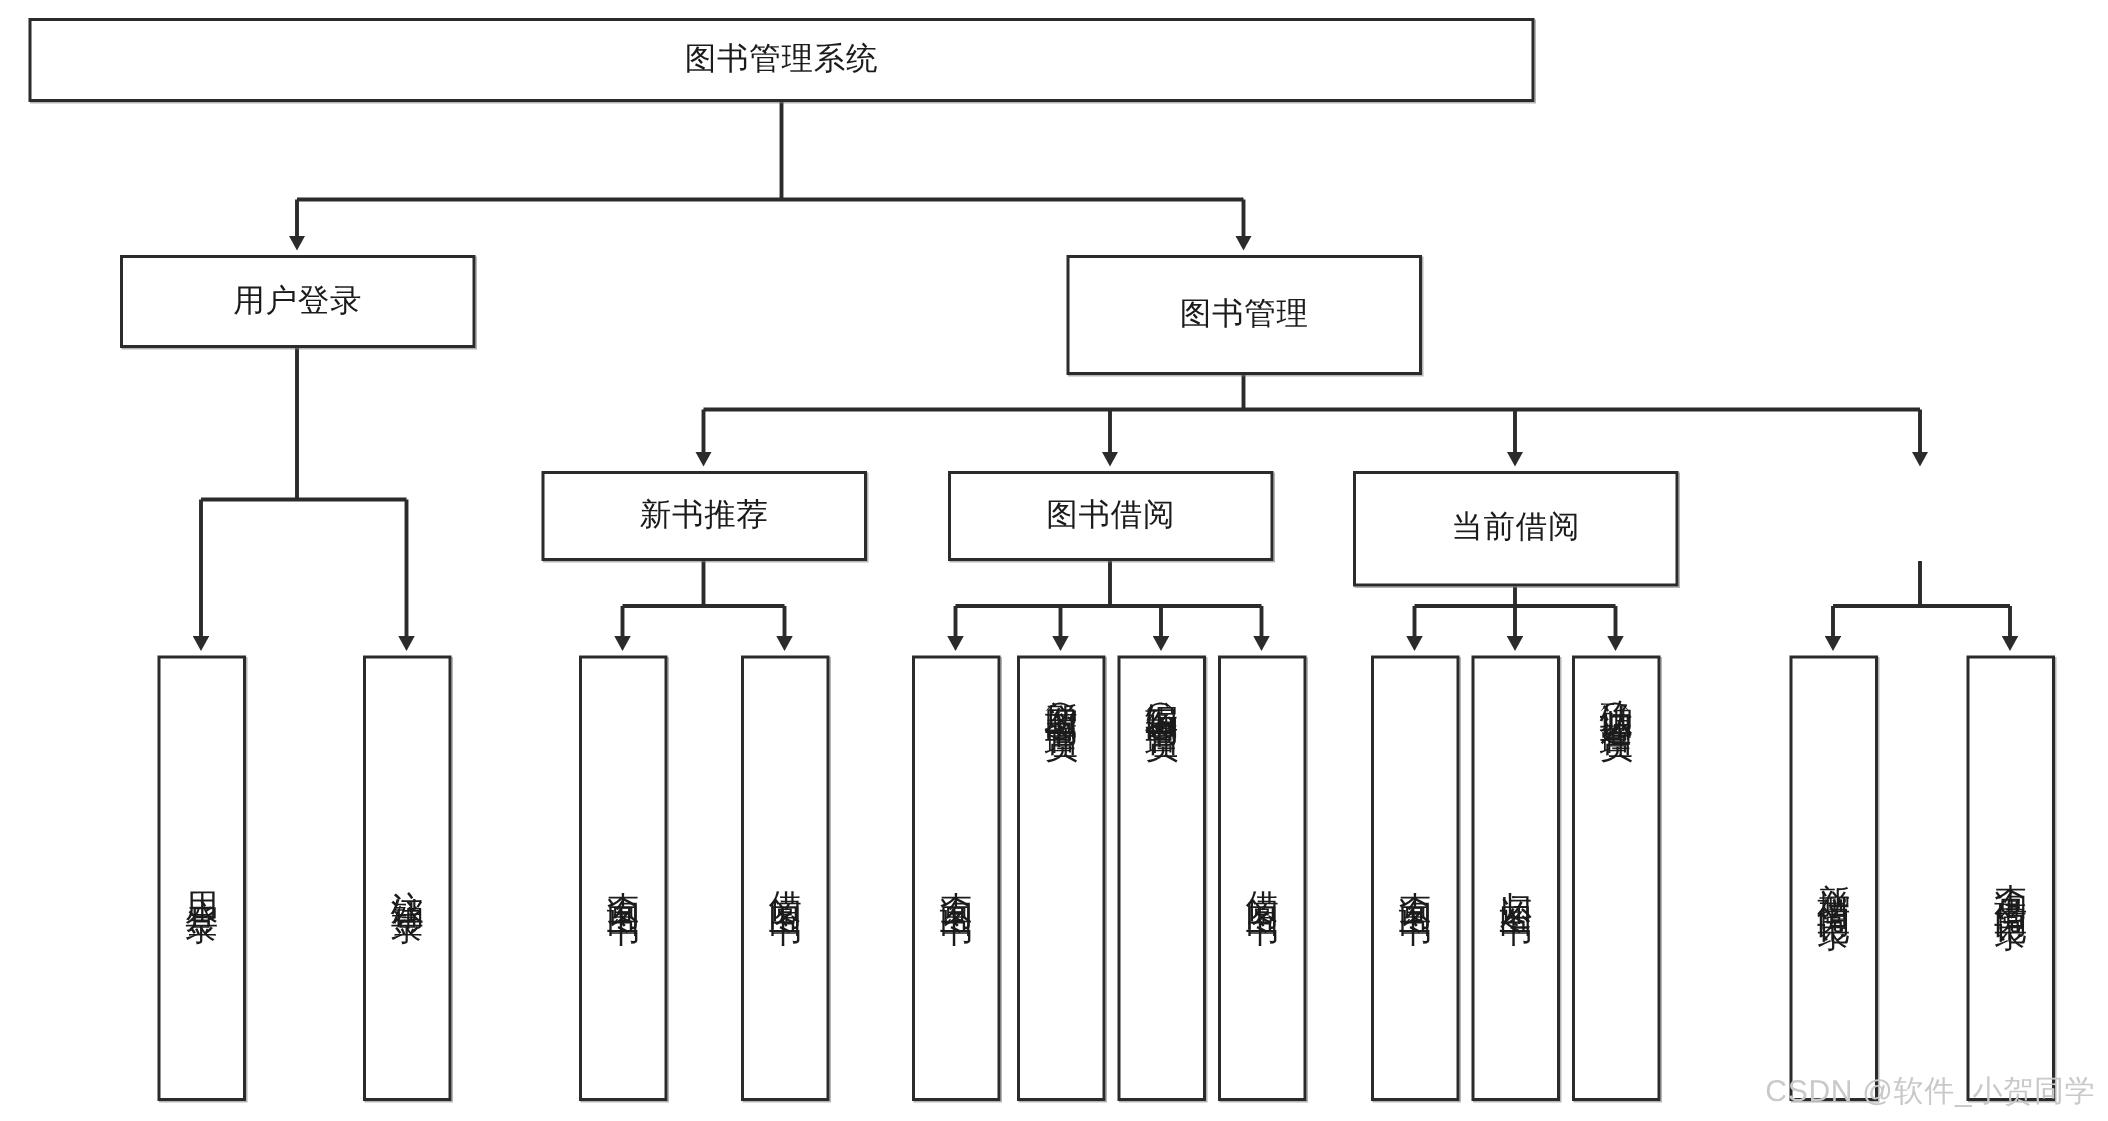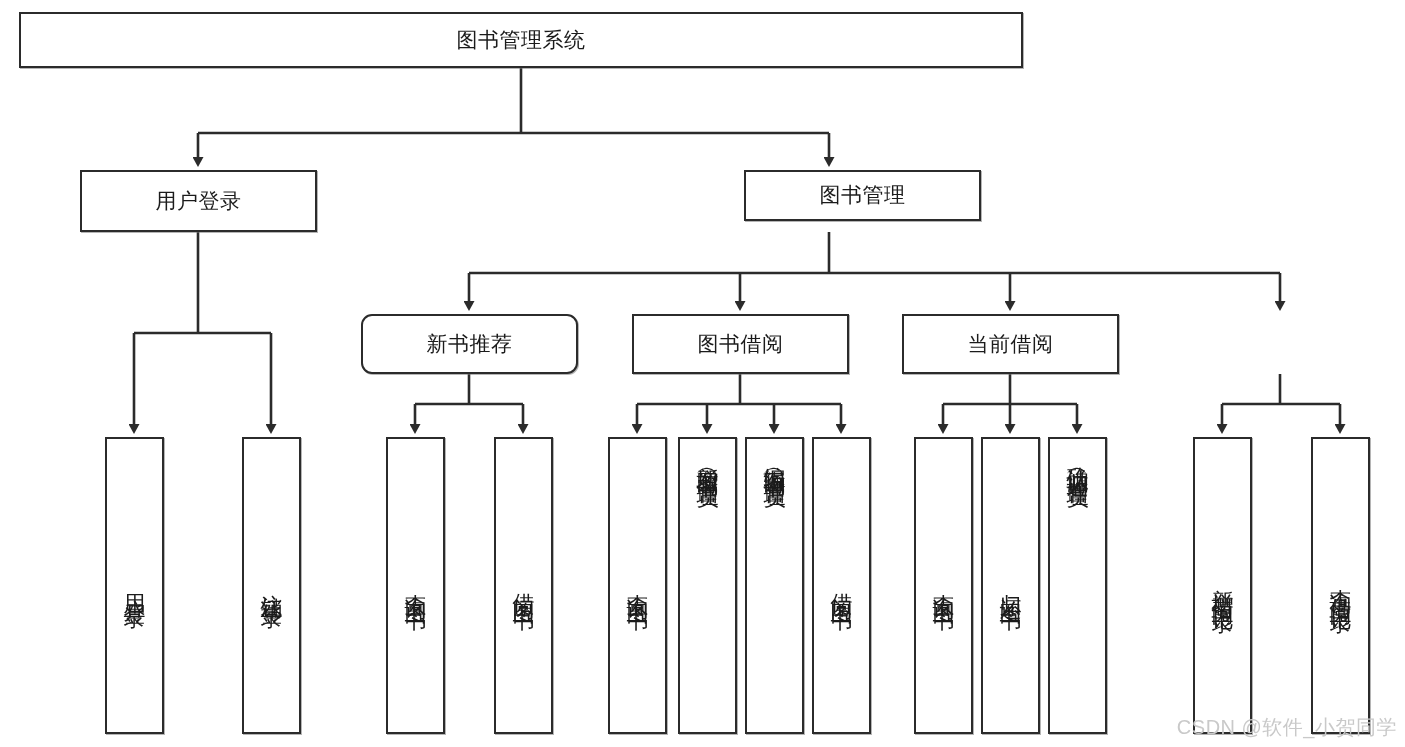--- a/index.html
+++ b/index.html
@@ -133,31 +133,31 @@
     </g>
   </svg>
 
   <div class="node root horiz" style="left:19px; top:12px; width:1004px; height:56px;">
     <span class="label">图书管理系统</span>
   </div>
 
   <div class="node horiz" style="left:80px; top:170px; width:237px; height:62px;">
     <span class="label">用户登录</span>
   </div>
-  <div class="node horiz" style="left:744px; top:170px; width:237px; height:51px;text-align:center;">
+  <div class="node horiz" style="left:711px; top:170px; width:237px; height:80px;text-align:center;">
     <span class="label">图书管理</span>
   </div>
 
-  <div class="node horiz" style="left:361px; top:314px; width:217px; height:60px;border-radius:11px;">
+  <div class="node horiz" style="left:361px; top:314px; width:217px; height:60px;">
     <span class="label">新书推荐</span>
   </div>
   <div class="node horiz" style="left:632px; top:314px; width:217px; height:60px;text-align:right;">
     <span class="label">图书借阅</span>
   </div>
-  <div class="node horiz" style="left:902px; top:314px; width:217px; height:60px;">
+  <div class="node horiz" style="left:902px; top:314px; width:217px; height:77px;">
     <span class="label">当前借阅</span>
   </div>
 
   <div class="node vert mid-text" style="left:105px; top:437px; width:59px; height:297px;">
     <span class="label">用户登录</span>
   </div>
   <div class="node vert mid-text" style="left:242px; top:437px; width:59px; height:297px;">
     <span class="label">注销登录</span>
   </div>
 

